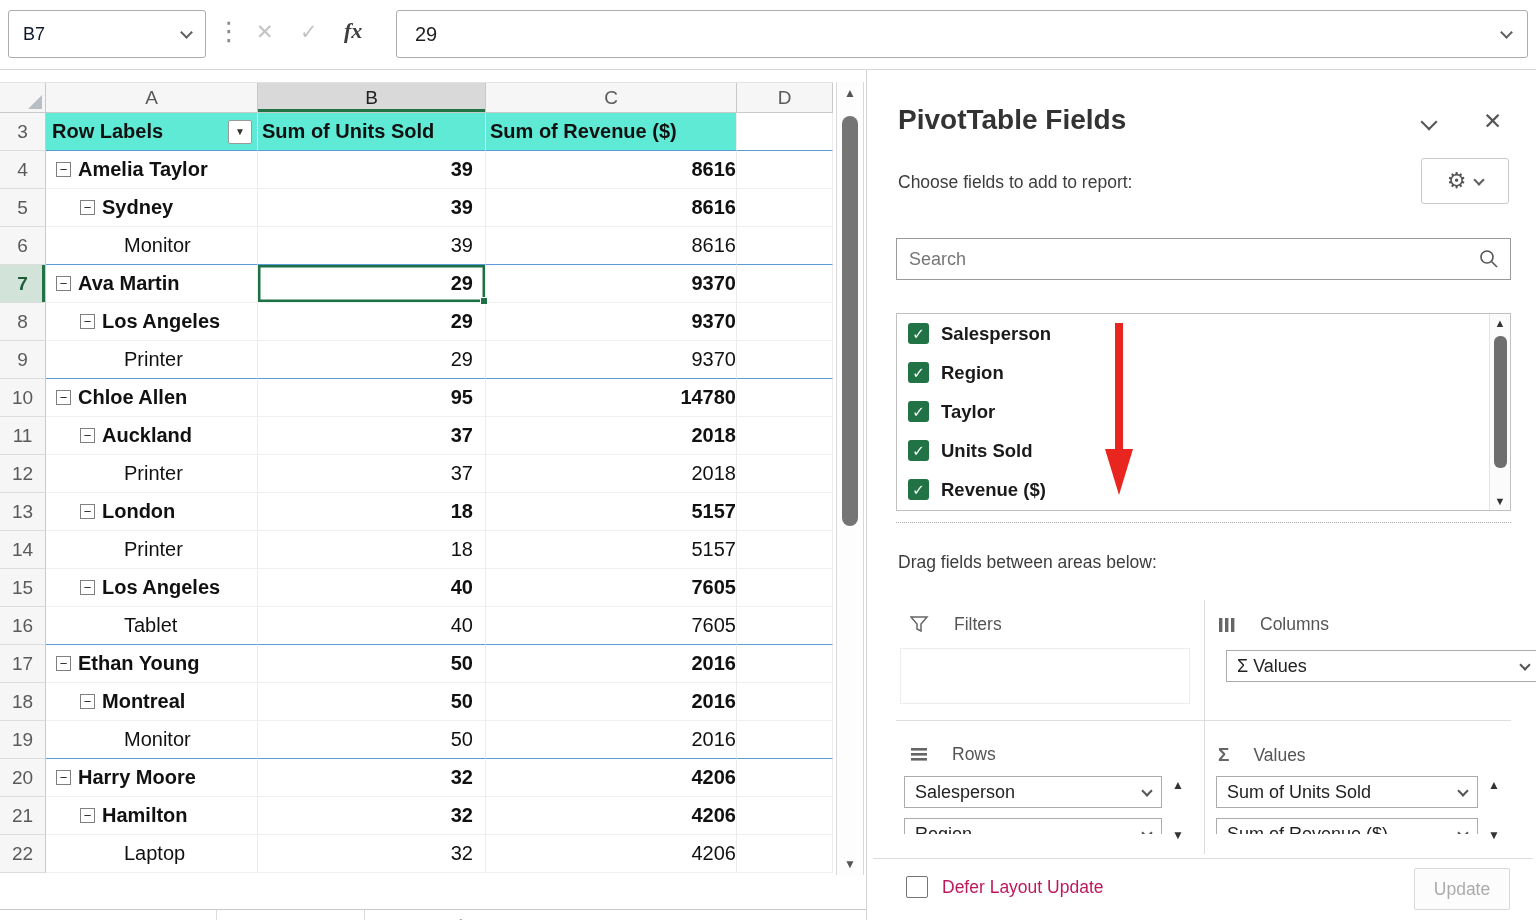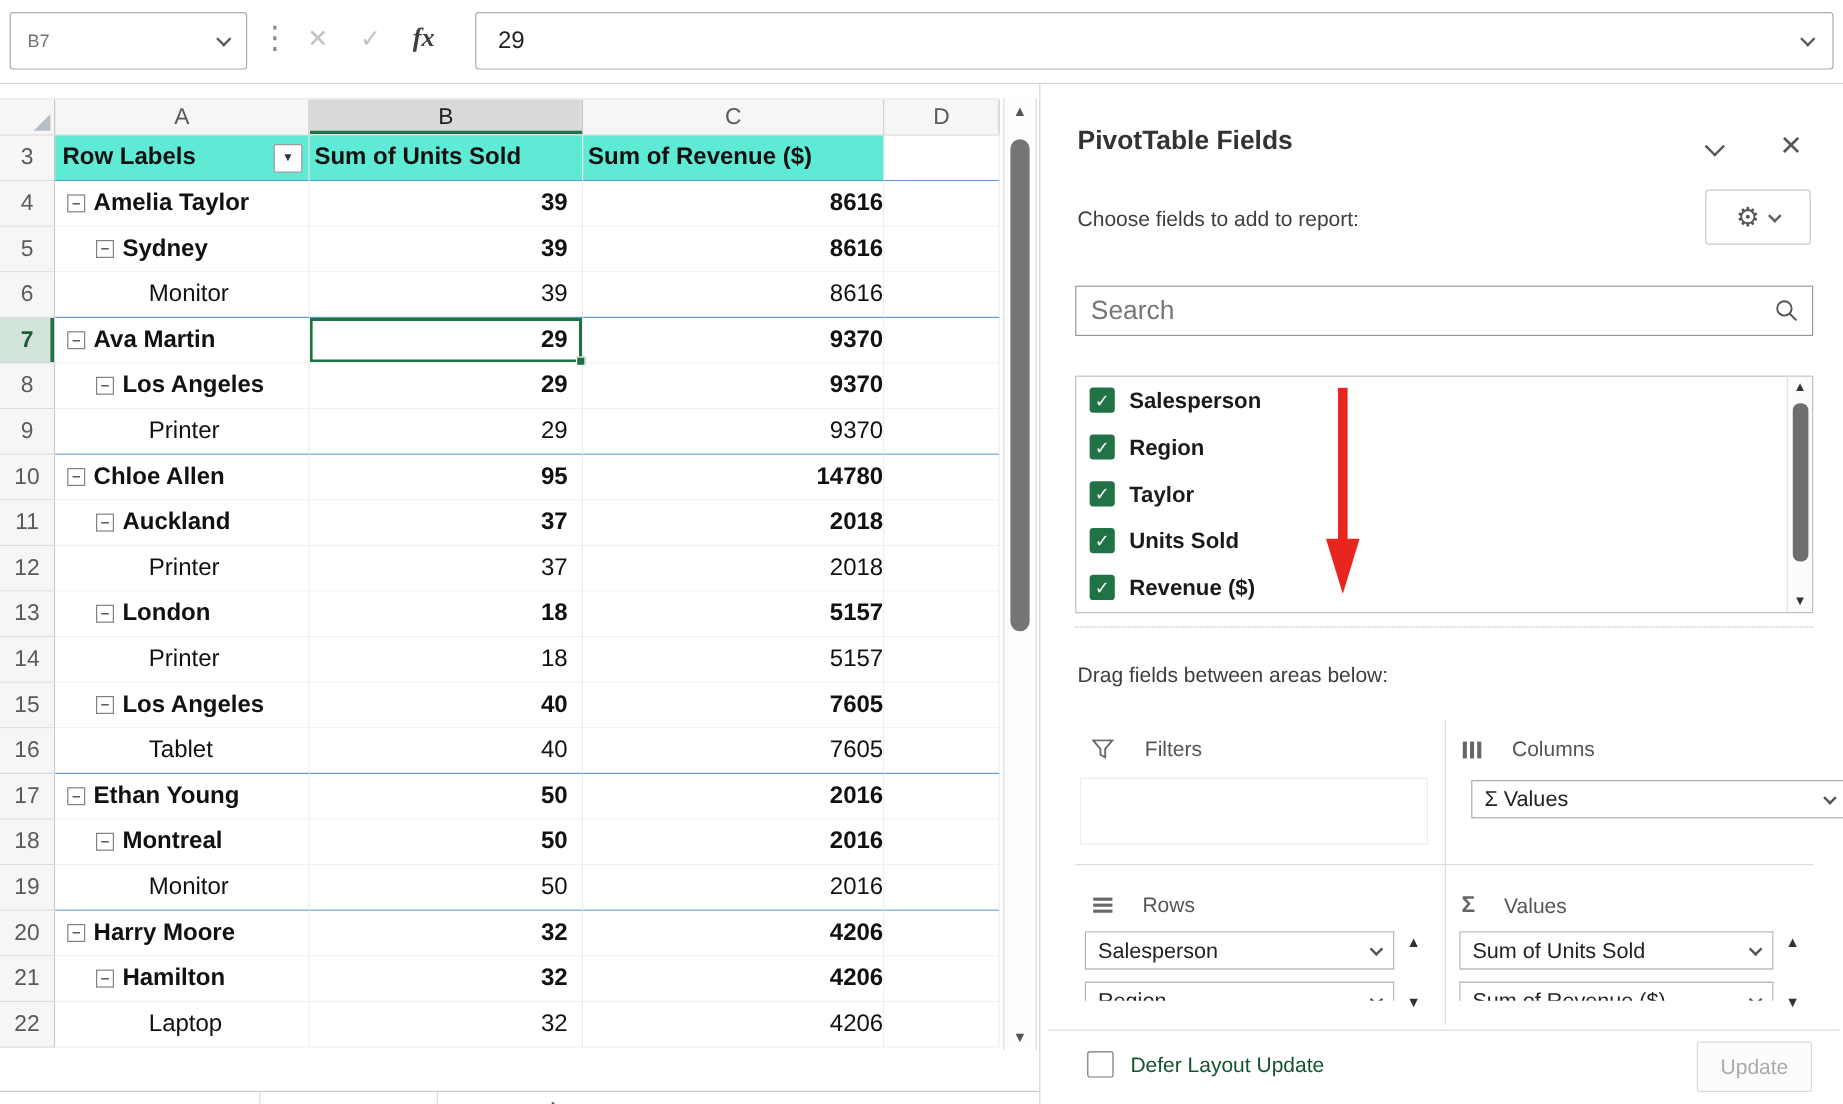--- a/index.html
+++ b/index.html
@@ -3,21 +3,21 @@
 <meta charset="utf-8">
 <style>
   *{margin:0;padding:0;box-sizing:border-box}
   html,body{width:1536px;height:920px;overflow:hidden;background:#fff;
     font-family:"Liberation Sans","DejaVu Sans",sans-serif;color:#1a1a1a}
   .app{position:absolute;inset:0}
 
   
   .fbar{position:absolute;top:0;left:0;right:0;height:70px;background:#fff;border-bottom:1px solid #D8D8D8}
   .namebox{position:absolute;left:8px;top:10px;width:198px;height:48px;border:1px solid #ACACAC;border-radius:3px;display:flex;align-items:center}
-  .nb-text{padding-left:14px;font-size:15px;color:#737373}
+  .nb-text{padding-left:14px;font-size:18px;color:#0f172a}
   .chv{display:inline-block;width:10px;height:10px;border-right:2px solid #5f5f5f;border-bottom:2px solid #5f5f5f}
   .chv.down{transform:rotate(45deg)}
   .chv.left{transform:rotate(135deg)}
   .chv.right{transform:rotate(-45deg)}
   .nb-chv{position:absolute;right:14px;width:9px;height:9px;margin-top:-4px}
   .vdots{position:absolute;left:216px;top:16px;font-size:26px;color:#8a8a8a}
   .fx-x{position:absolute;left:256px;top:20px;font-size:21px;color:#C3C3C3}
   .fx-check{position:absolute;left:300px;top:20px;font-size:21px;color:#C3C3C3}
   .fx-fx{position:absolute;left:344px;top:18px;font-size:22px;color:#3d3d3d;font-style:italic;font-weight:600;
     font-family:"Liberation Serif","DejaVu Serif",serif}
@@ -74,29 +74,29 @@
   .tb-dots{position:absolute;left:388px;top:13px;font-size:13px;color:#555;letter-spacing:1px}
   .tb-plus{position:absolute;left:452px;top:0px;font-size:30px;color:#555;font-weight:300}
   .tb-vdots{position:absolute;left:518px;top:7px;font-size:22px;color:#555}
   .hscroll{position:absolute;left:556px;top:0;height:44px;width:280px}
   .hs-left{position:absolute;left:8px;top:15px;font-size:11px;color:#444}
   .hs-right{position:absolute;right:8px;top:15px;font-size:11px;color:#444}
   .hs-track{position:absolute;left:30px;right:30px;top:17px;height:10px;background:#EFEFEF;border-radius:5px}
   .hs-thumb{position:absolute;left:5px;width:172px;height:10px;background:#8C8C8C;border-radius:5px}
 
   
-  .p-title{position:absolute;left:31px;top:34px;font-size:22px;font-weight:600;color:#333}
+  .p-title{position:absolute;left:31px;top:34px;font-size:28px;font-weight:600;color:#333}
   .p-chv{position:absolute;left:556px;top:46px;width:12px;height:12px;border-color:#555;border-width:2.2px}
   .p-close{position:absolute;left:616px;top:38px;font-size:23px;color:#555}
   .p-choose{position:absolute;left:31px;top:102px;font-size:17.5px;color:#3d3d3d}
   .p-gear{position:absolute;left:554px;top:88px;width:88px;height:46px;border:1px solid #C9C9C9;border-radius:3px;display:flex;align-items:center;justify-content:center;gap:9px}
   .gear{font-size:22px;color:#555}
   .gear-chv{width:8px;height:8px;margin-top:-3px}
   .p-search{position:absolute;left:29px;top:168px;width:615px;height:42px;border:1px solid #9A9A9A;display:flex;align-items:center;background:#fff}
-  .p-search input{flex:1;border:none;outline:none;font-size:22px;color:#6d28d9;padding-left:12px;font-family:inherit;background:transparent}
+  .p-search input{flex:1;border:none;outline:none;font-size:18px;color:#6d28d9;padding-left:12px;font-family:inherit;background:transparent}
   .p-search input::placeholder{color:#767676}
   .search-icn{margin-right:10px;flex:none}
 
   .p-fieldlist{position:absolute;left:29px;top:243px;width:615px;height:198px;border:1px solid #C0C0C0;background:#fff}
   .fl-item{display:flex;align-items:center;height:39px;padding-left:11px}
   .fl-check{width:21px;height:21px;border-radius:3px;background:#217346;color:#fff;font-size:15px;display:flex;align-items:center;justify-content:center;flex:none}
   .fl-label{margin-left:12px;font-size:18.5px;font-weight:bold;color:#1a1a1a}
   .fl-scroll{position:absolute;right:0;top:0;bottom:0;width:21px;border-left:1px solid #E3E3E3;background:#FBFBFB}
   .fl-up{position:absolute;top:3px;width:100%;text-align:center;font-size:11px;color:#333}
   .fl-thumb{position:absolute;left:4px;top:22px;width:13px;height:132px;background:#6E6E6E;border-radius:6px}
@@ -124,21 +124,21 @@
   .a-item .chv{position:absolute;right:10px;width:8px;height:8px;border-color:#555;margin-top:-3px}
   .spin{position:absolute;font-size:12px;color:#333}
   .spin.r-up{left:276px;top:188px}
   .spin.r-dn{left:276px;top:238px}
   .spin.v-up{left:592px;top:188px}
   .spin.v-dn{left:592px;top:238px}
 
   .p-botsep{position:absolute;left:6px;top:788px;width:660px;border-top:1px solid #DCDCDC}
   .p-defer{position:absolute;left:39px;top:806px;display:flex;align-items:center;gap:14px}
   .defer-box{width:22px;height:22px;border:1.6px solid #767676;border-radius:2px;background:#fff;flex:none}
-  .defer-label{font-size:17.5px;color:#14532d}
+  .defer-label{font-size:17.5px;color:#be185d}
   .p-update{position:absolute;left:547px;top:798px;width:96px;height:42px;border:1px solid #D9D9D9;background:#FCFCFC;color:#ABABAB;font-size:17.5px;display:flex;align-items:center;justify-content:center;border-radius:2px}
 </style>
 </head>
 <body>
 
 <div class="app">
 
   <div class="fbar">
     <div class="namebox">
       <span class="nb-text">B7</span>

